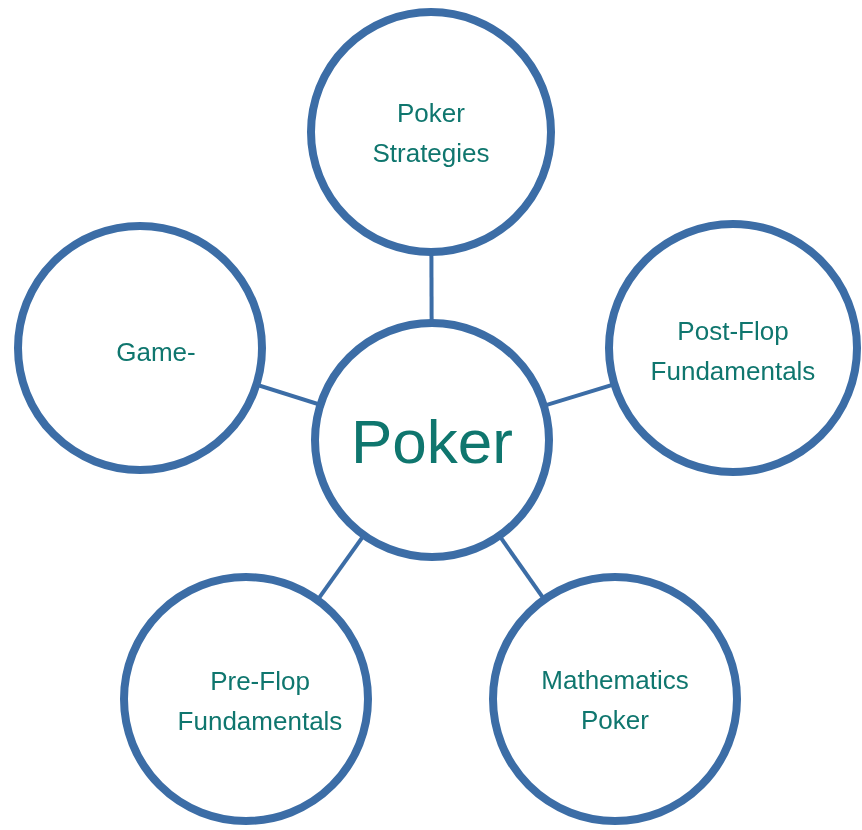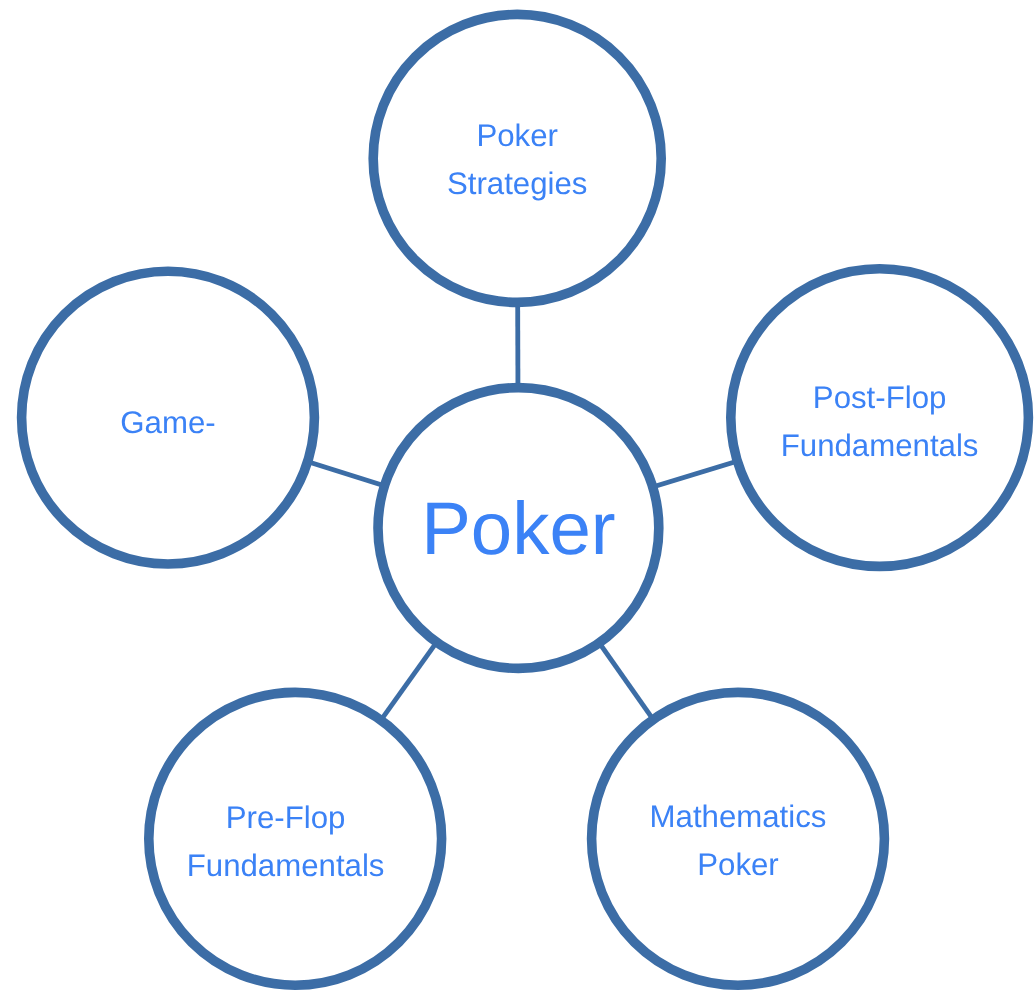--- a/index.html
+++ b/index.html
@@ -17,40 +17,40 @@
   }
   .canvas svg {
     position: absolute;
     left: 0;
     top: 0;
   }
   .label {
     position: absolute;
     transform: translate(-50%, -50%);
     text-align: center;
-    color: #3b82f6;
+    color: #0f766e;
   }
   .node-label {
     font-size: 26px;
     line-height: 40px;
     width: 220px;
   }
   .center-label {
     font-size: 62px;
     line-height: 64px;
     width: 280px;
   }
   .line { display: block; }
   
   .pos-center { left: 432px; top: 442px; }
   .pos-top    { left: 431px; top: 133px; }
   .pos-right  { left: 733px; top: 351px; text-align: center; }
   .pos-br     { left: 615px; top: 700px; }
-  .pos-bl     { left: 238px; top: 701px; }
-  .pos-left   { left: 140px; top: 352px; text-align: center; }
+  .pos-bl     { left: 260px; top: 701px; }
+  .pos-left   { left: 156px; top: 352px; text-align: center; }
 </style>
 </head>
 <body>
 
 <div class="canvas">
   <svg width="862" height="830" viewBox="0 0 862 830">
     <g fill="none" stroke-width="4">
       <line x1="432" y1="440" x2="431" y2="132" stroke="#3c6da6"></line>
       <line x1="432" y1="440" x2="733" y2="348" stroke="#3c6da6"></line>
       <line x1="432" y1="440" x2="615" y2="700" stroke="#3c6da6"></line>

